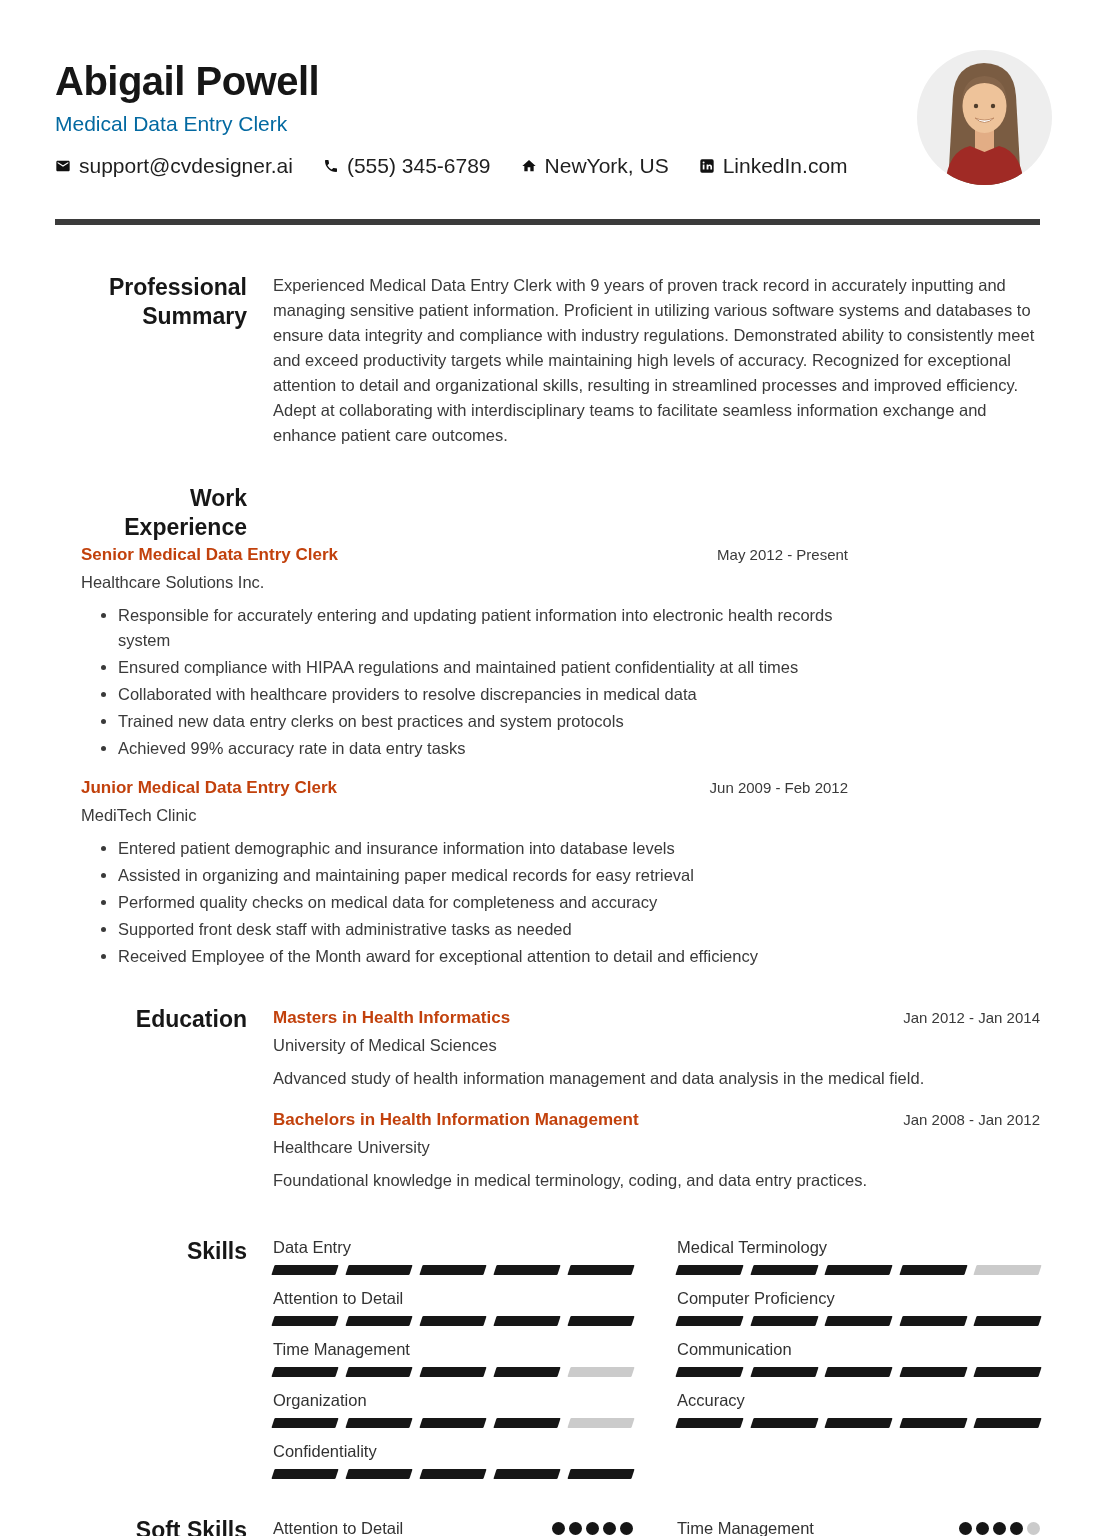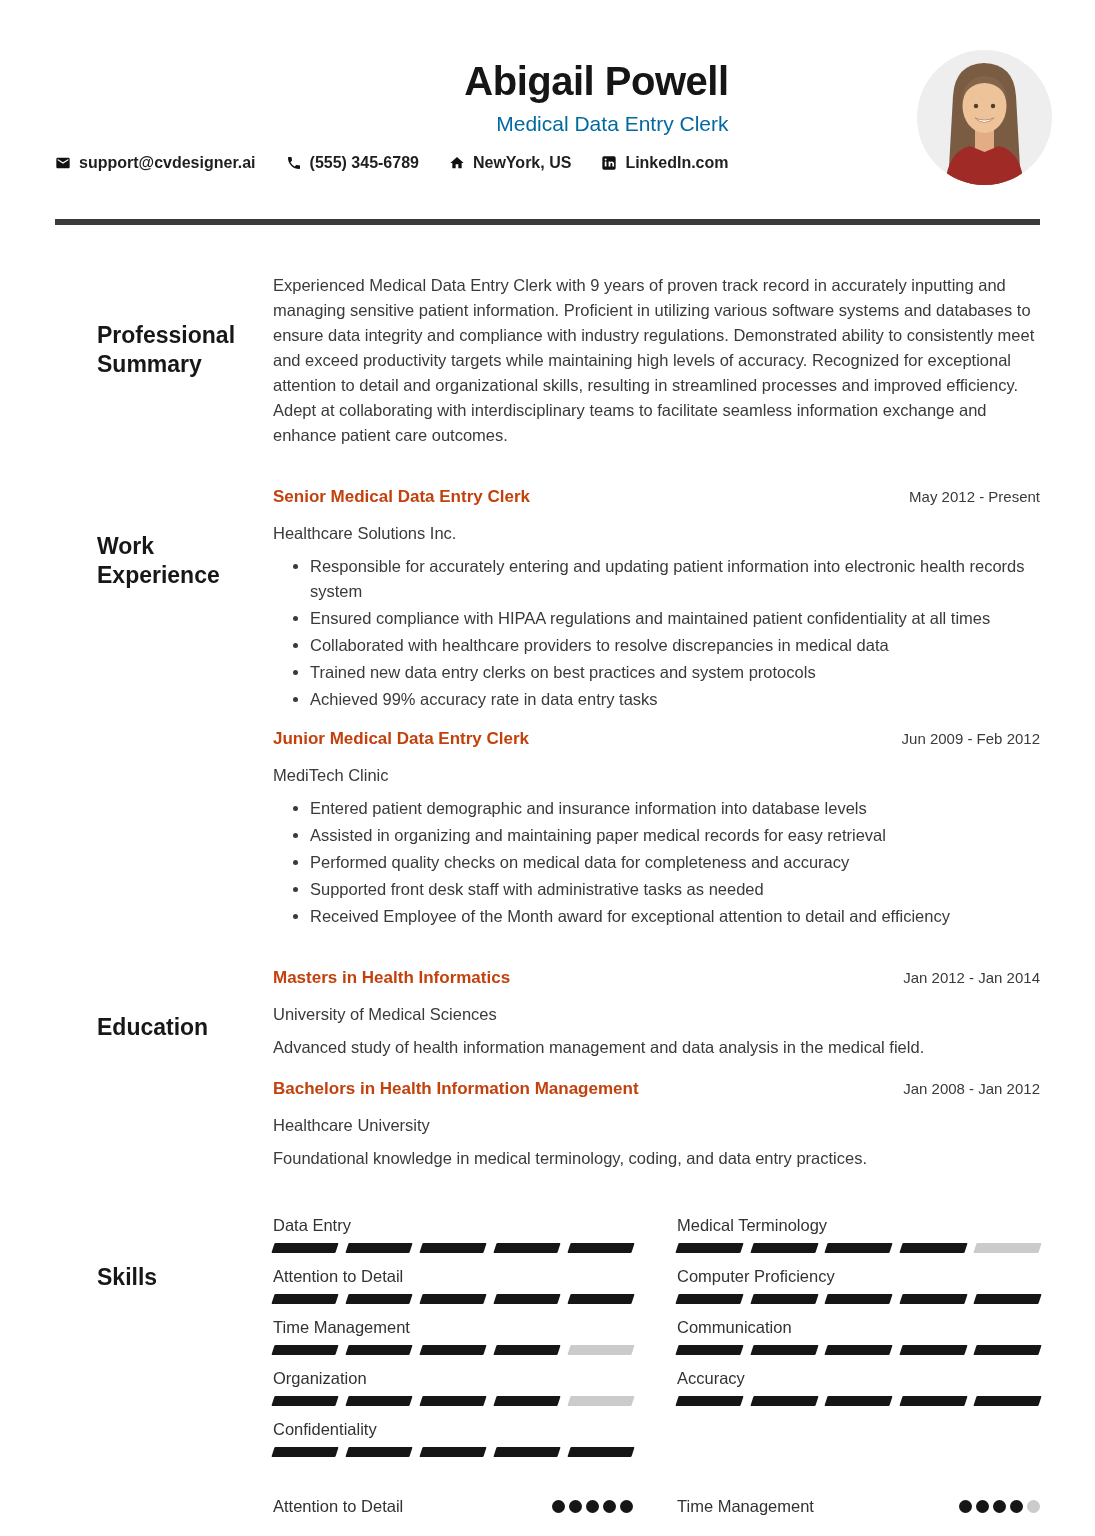--- a/index.html
+++ b/index.html
@@ -2,43 +2,43 @@
 <html><head>
 <meta charset="utf-8">
 <style>
   html,body{margin:0;padding:0;}
   body{
     width:1095px;height:1536px;overflow:hidden;background:#ffffff;
     font-family:"Liberation Sans",sans-serif;color:#3a3a3a;
   }
   .page{padding:58px 55px 0 55px;box-sizing:border-box;width:1095px;height:1536px;}
   
-  .header{display:flex;justify-content:space-between;align-items:flex-start;text-align:right;}
+  .header{display:flex;justify-content:space-between;align-items:flex-start;}
   .name{font-size:40px;line-height:46px;margin:0;color:#161616;font-weight:bold;letter-spacing:-0.5px;}
   .subtitle{font-size:21px;line-height:24px;color:#0369a1;margin-top:8px;}
-  .contacts{display:flex;gap:30px;margin-top:18px;font-size:16px;color:#1f1f1f;align-items:center;flex-wrap:nowrap;font-weight:bold;}
+  .contacts{display:flex;gap:30px;margin-top:18px;font-size:21px;color:#1f1f1f;align-items:center;flex-wrap:nowrap;}
   .contact{display:flex;align-items:center;gap:8px;white-space:nowrap;}
   .cicon{display:inline-flex;}
   .cicon svg{width:16px;height:16px;display:block;fill:#111;}
   .avatar{width:135px;height:135px;flex-shrink:0;margin-top:-8px;margin-right:-12px;}
   .divider{height:6px;background:#3b3b3b;margin-top:34px;}
   
   .section{display:flex;align-items:flex-start;}
-  .sec-h{width:192px;flex-shrink:0;font-size:23px;font-weight:bold;
-         color:#171717;line-height:29px;padding-left:42px;box-sizing:border-box;margin-top:48px;}
+  .sec-h{width:192px;flex-shrink:0;text-align:right;font-size:23px;font-weight:bold;
+         color:#171717;line-height:29px;padding-left:42px;box-sizing:border-box;}
   .sec-c{margin-left:26px;width:767px;flex-shrink:0;font-size:16.5px;line-height:25px;color:#3a3a3a;}
   .sec-summary{margin-top:48px;}
   .sec-summary p{margin:0;}
   
-  .sec-exp{margin-top:36px;}
+  .sec-exp{margin-top:36px;flex-direction:column;}
   .job + .job{margin-top:14px;}
   .jrow{display:flex;justify-content:space-between;align-items:baseline;}
   .jtitle{font-size:17px;font-weight:bold;color:#c2410c;line-height:21px;}
   .jdates{font-size:15px;color:#3a3a3a;}
-  .jcompany{margin-top:12px;line-height:25px;}
+  .jcompany{margin-top:3px;line-height:25px;}
   .job ul{margin:8px 0 0 0;padding-left:37px;list-style:disc;}
   .job li{margin-bottom:2px;}
   
   .sec-edu{margin-top:34px;}
   .degree + .degree{margin-top:16px;}
   .ddesc{margin-top:8px;}
   
   .sec-skills{margin-top:44px;}
   .skills-grid{display:flex;gap:44px;}
   .skill-col{width:360px;flex-shrink:0;}

